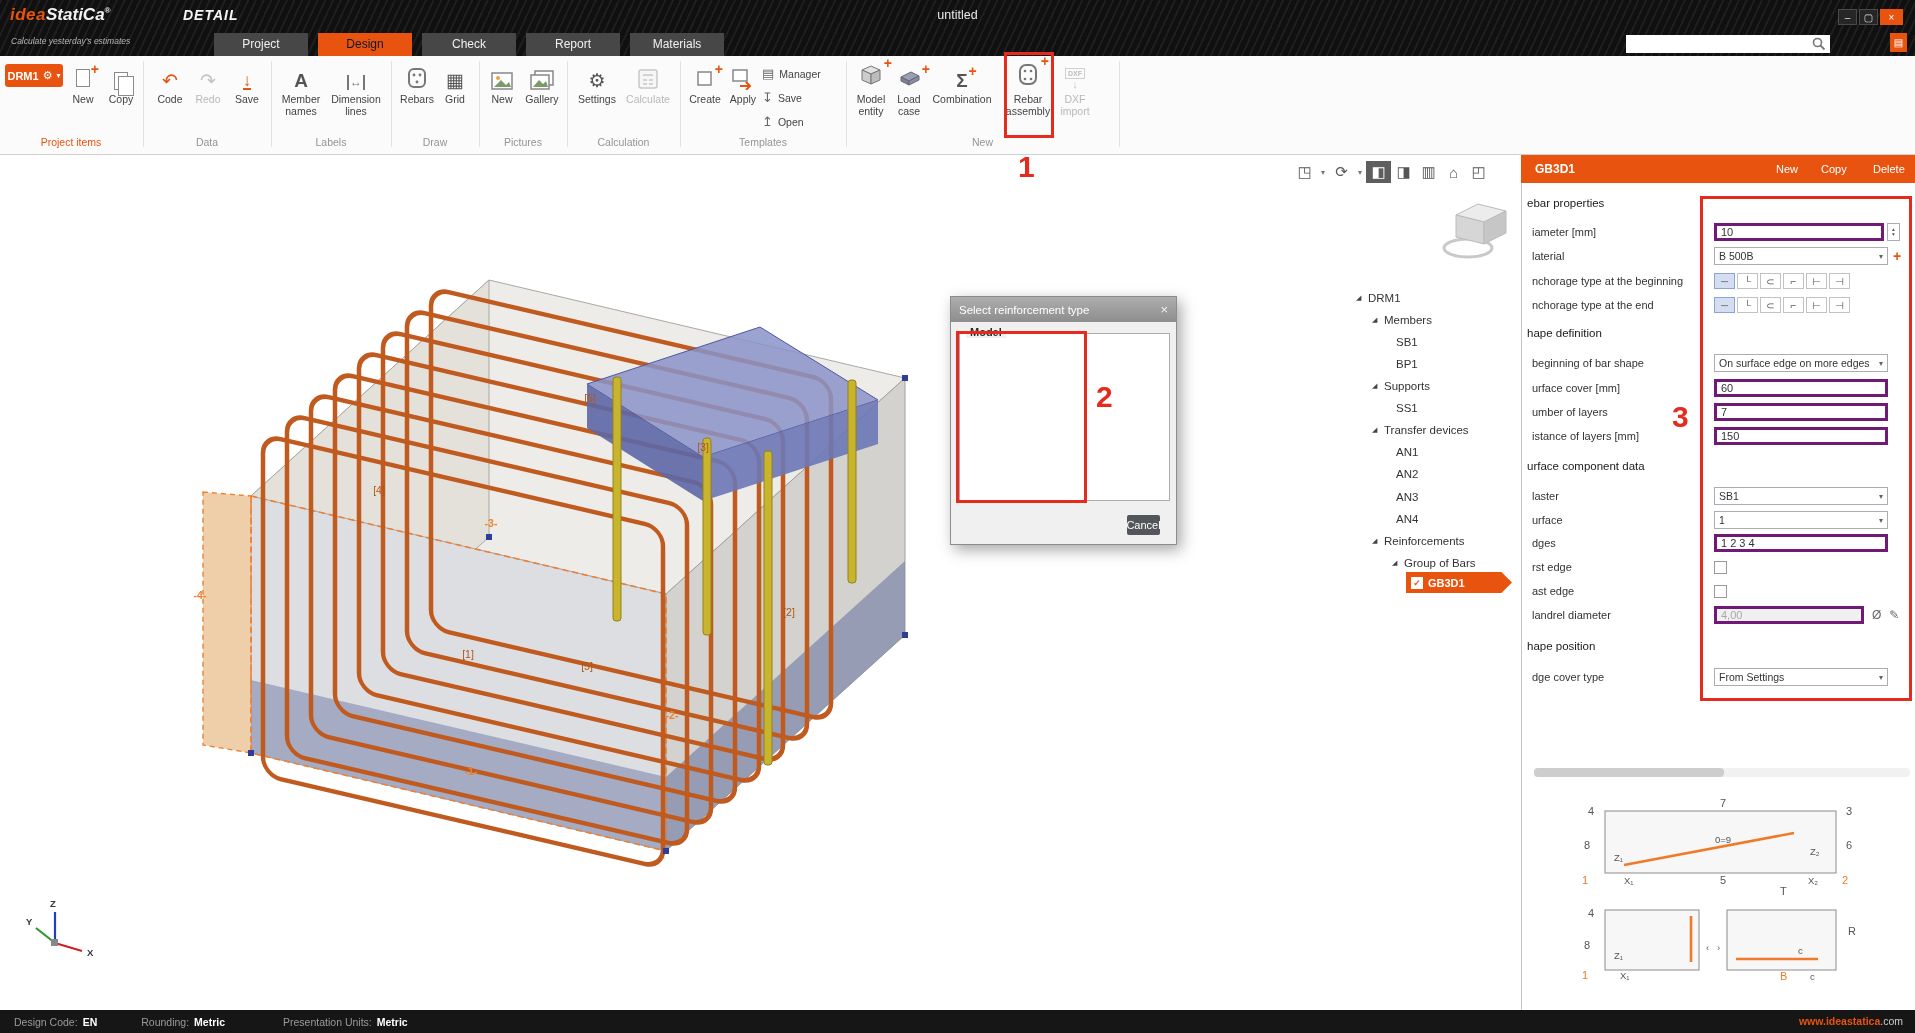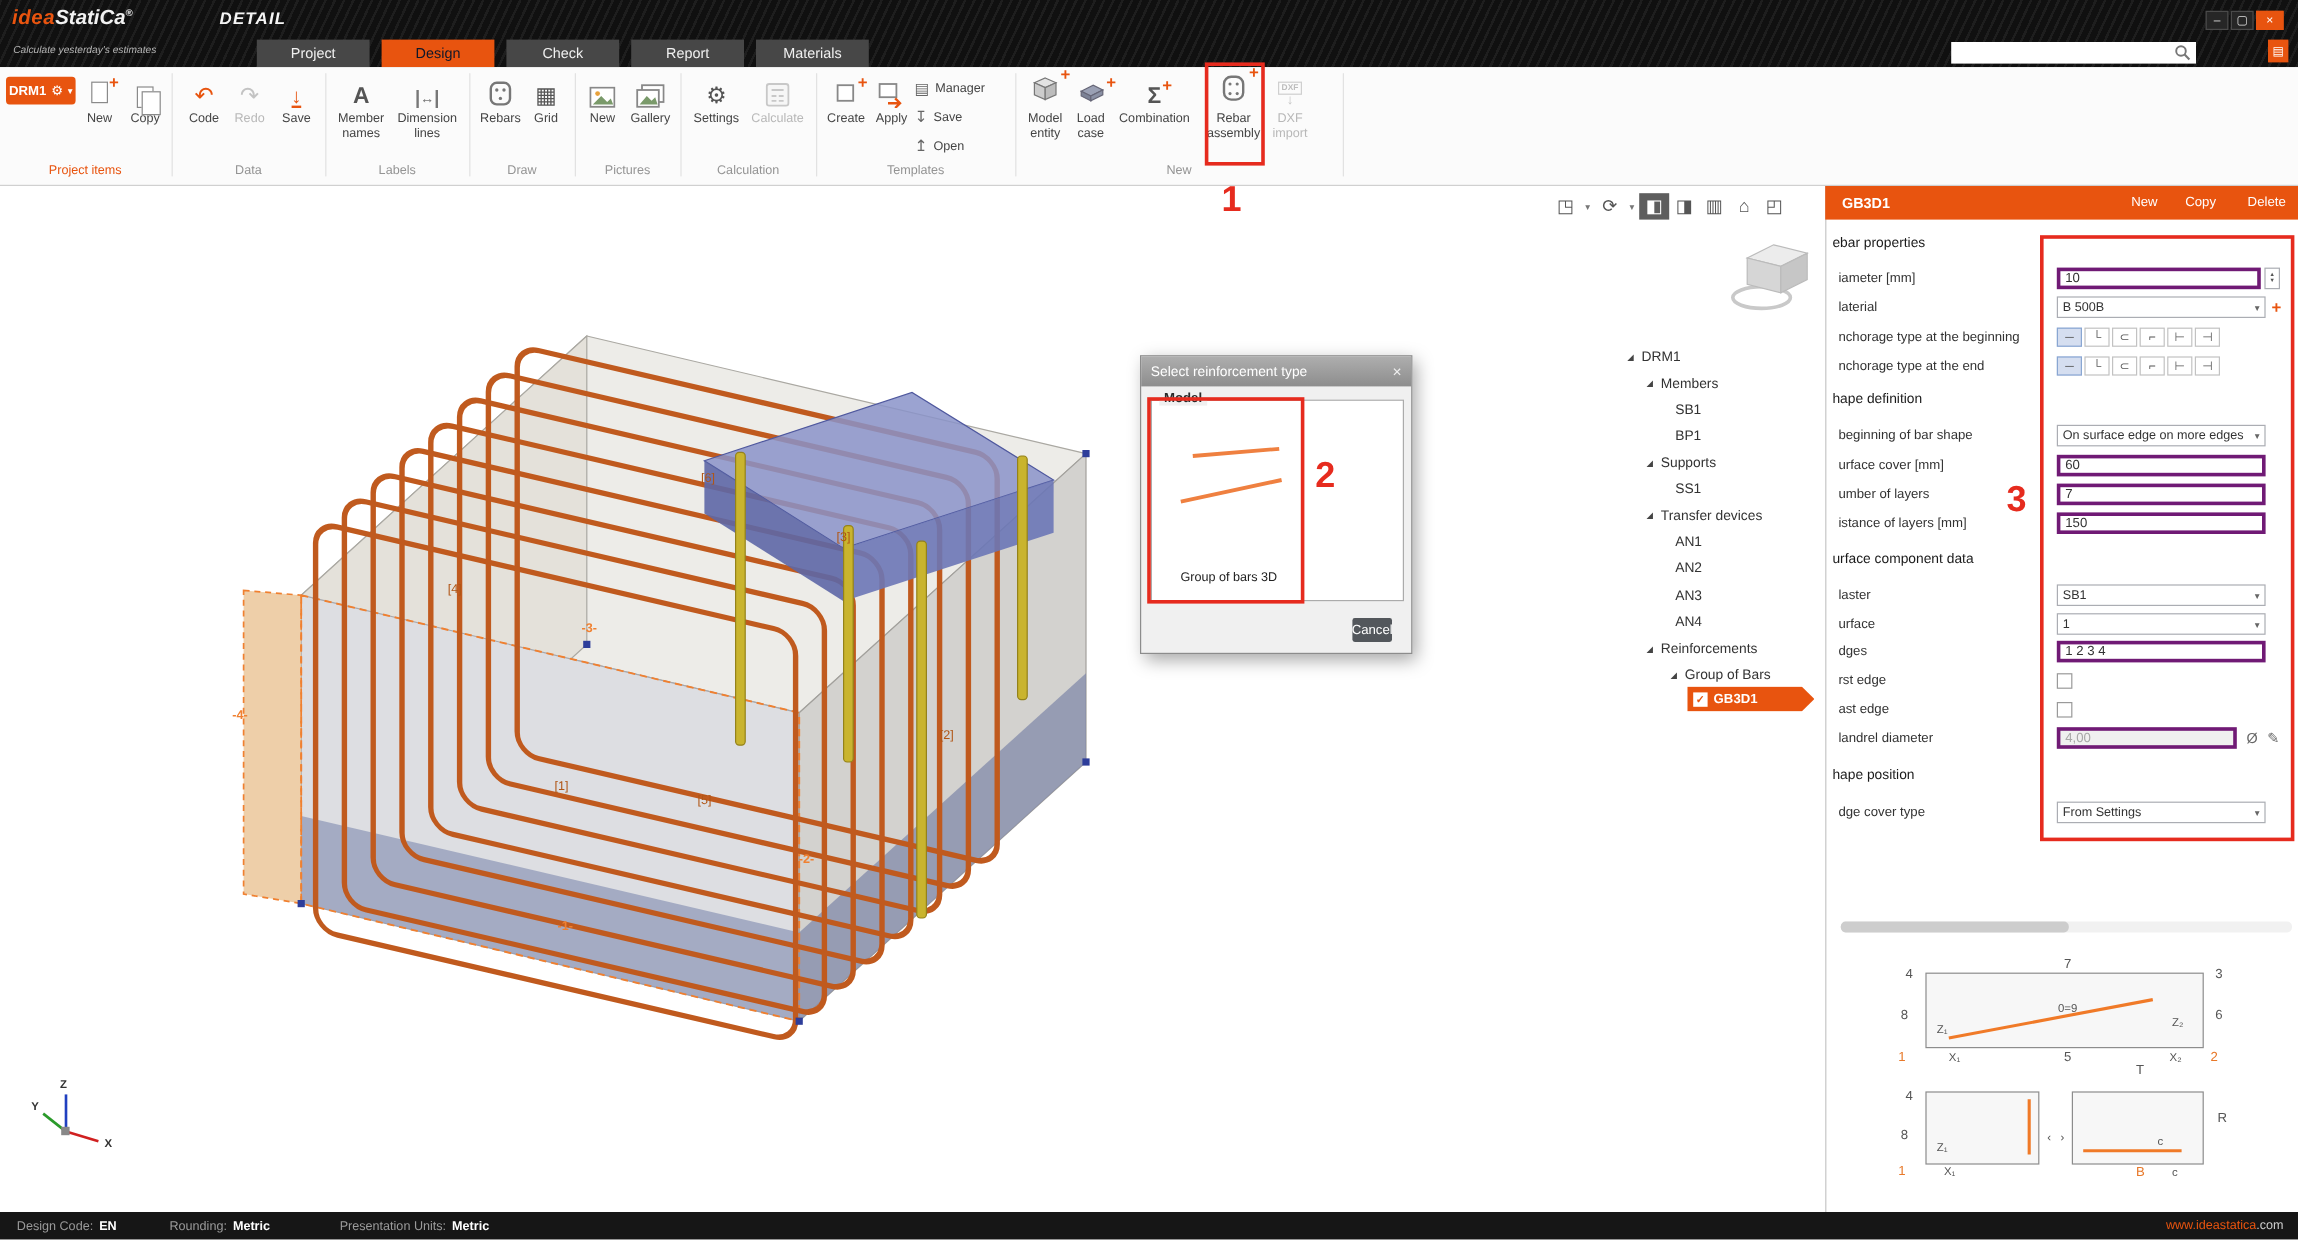--- a/index.html
+++ b/index.html
@@ -117,21 +117,21 @@
   
   .annbox{position:absolute;border:3px solid #e62b1e;z-index:40;background:transparent}
   .annnum{position:absolute;color:#e62b1e;font-size:30px;font-weight:700;z-index:40}
 
   
   #statusbar{position:absolute;left:0;top:1010px;width:1915px;height:23px;background:#161616;
     display:flex;align-items:center;font-size:10.5px}
   .sb-label{color:#9a9a9a}
   .sb-val{color:#fff;font-weight:700;margin-left:5px}
   .sb-link{position:absolute;right:12px;top:5px;font-size:10.5px}
-  .sb-link .site{color:#e8540f;font-weight:400}
+  .sb-link .site{color:#e8540f;font-weight:700}
   .sb-link .tld{color:#cccccc}
 
   
   text{font-family:"Liberation Sans",sans-serif}
   .vl{font-size:10.5px;fill:#b05616;text-anchor:middle}
   .vle{font-size:10.5px;fill:#f08030;font-weight:bold;text-anchor:middle}
   .axl{font-size:9.5px;fill:#333;font-weight:bold}
   .dl{font-size:11px;fill:#555}
   .dlo{font-size:11px;fill:#e8792a}
   .dli{font-size:9.5px;fill:#555}
@@ -140,20 +140,21 @@
 <body>
 
 <div id="app">
 
   <div id="topbar">
     <div class="brand">
       <span class="idea">idea</span><span class="statica">StatiCa</span><span class="reg">®</span>
     </div>
     <div class="module">DETAIL</div>
     <div class="tagline">Calculate yesterday's estimates</div>
+    <div class="doctitle">untitled</div>
     <div class="winbtn" style="left:1838px">
         <span>–</span>
       </div>
     <div class="winbtn" style="left:1859px">
         <span>▢</span>
       </div>
     <div class="winbtn close" style="left:1880px">
         <span>×</span>
       </div>
     <div class="infobtn">
@@ -540,27 +541,20 @@
     <span>GB3D1</span>
   </div>
 
   <div id="dialog">
     <div class="dlg-title">
       <span>Select reinforcement type</span>
       <span class="dlg-close">×</span>
     </div>
     <div class="dlg-group">
       <span class="dlg-legend">Model</span>
-      <div class="dlg-tile">
-        <svg width="104" height="92">
-          <path d="M22 30 L94 24" stroke="#ef8040" stroke-width="3.2" fill="none"></path>
-          <path d="M12 68 L96 50" stroke="#ef8040" stroke-width="3.2" fill="none"></path>
-        </svg>
-        <div class="dlg-tile-label">Group of bars 3D</div>
-      </div>
     </div>
     <div class="dlg-cancel">Cancel</div>
   </div>
 
   <div id="panel"></div>
   <div id="panelhead">
     <span class="ptitle">GB3D1</span>
     <span class="pbtn" style="left:255px">New</span>
     <span class="pbtn" style="left:300px">Copy</span>
     <span class="pbtn" style="left:352px">Delete</span>

